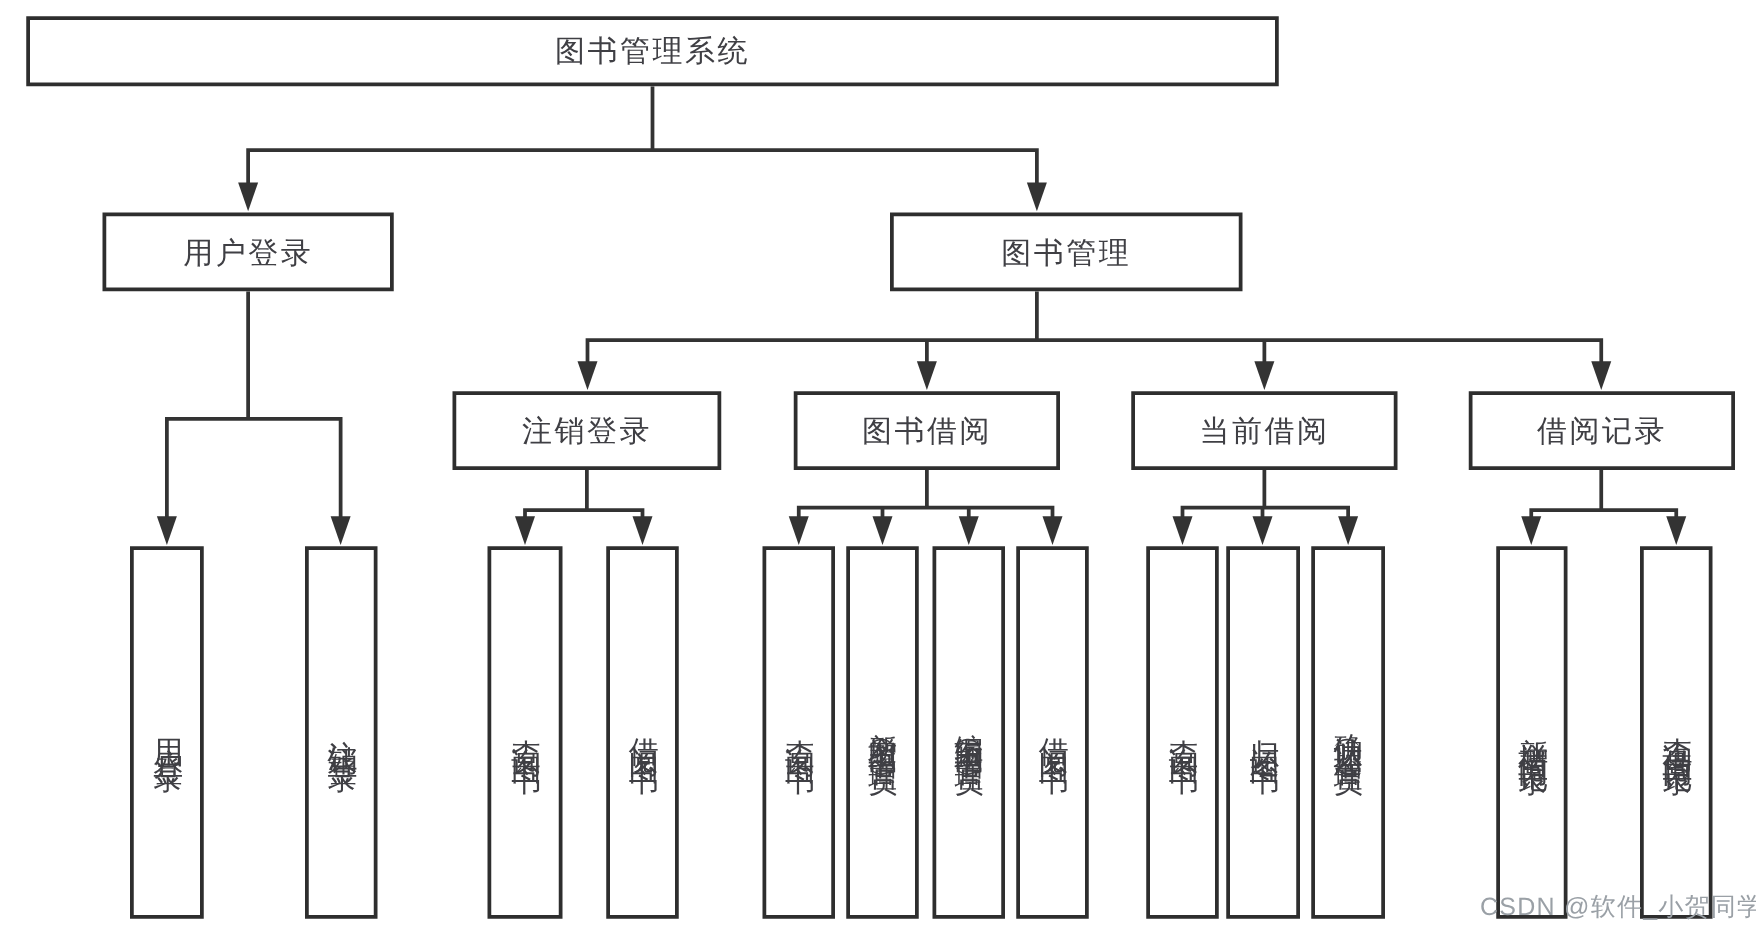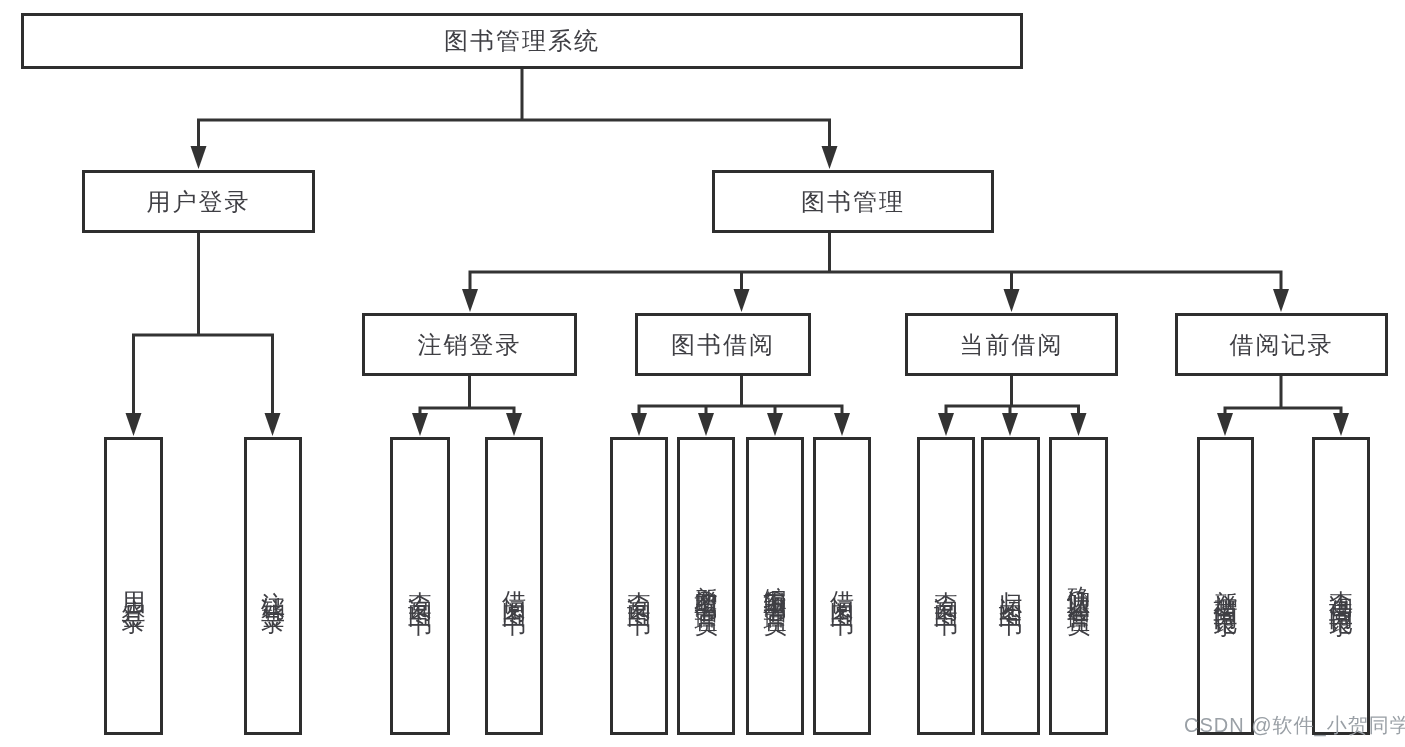--- a/index.html
+++ b/index.html
@@ -129,21 +129,21 @@
   <div class="node" style="left:82px;top:170px;width:233px;height:63px">
     <span class="lbl">用户登录</span>
   </div>
   <div class="node" style="left:712px;top:170px;width:282px;height:63px">
     <span class="lbl">图书管理</span>
   </div>
 
   <div class="node" style="left:362px;top:313px;width:215px;height:63px">
     <span class="lbl">注销登录</span>
   </div>
-  <div class="node" style="left:635px;top:313px;width:176px;height:63px">
+  <div class="node" style="left:635px;top:313px;width:213px;height:63px">
     <span class="lbl">图书借阅</span>
   </div>
   <div class="node" style="left:905px;top:313px;width:213px;height:63px">
     <span class="lbl">当前借阅</span>
   </div>
   <div class="node" style="left:1175px;top:313px;width:213px;height:63px">
     <span class="lbl">借阅记录</span>
   </div>
 
   <div class="node" style="left:104px;top:437px;width:59px;height:298px">

